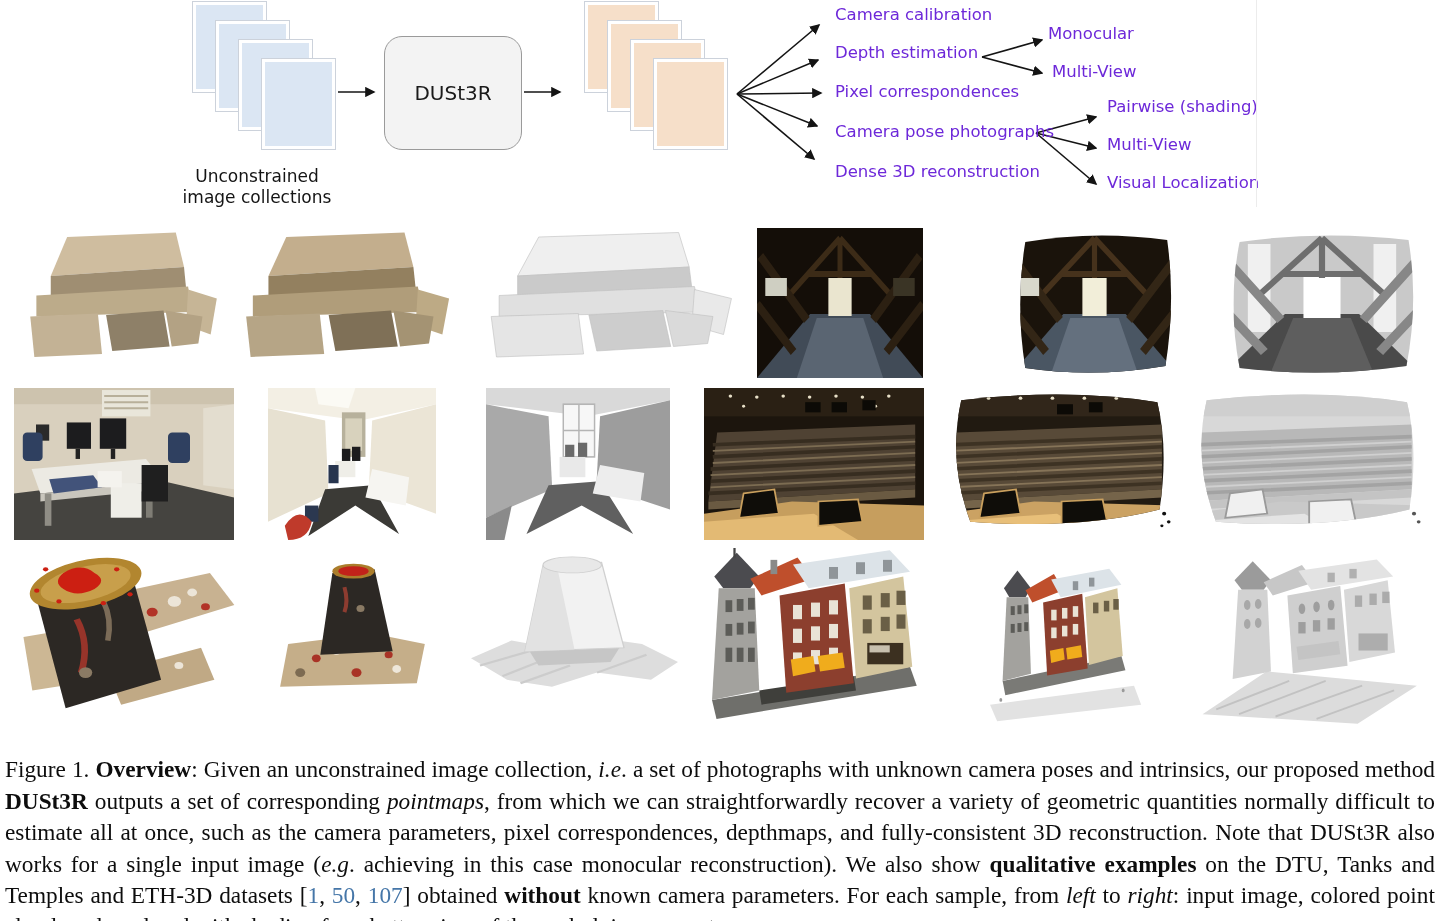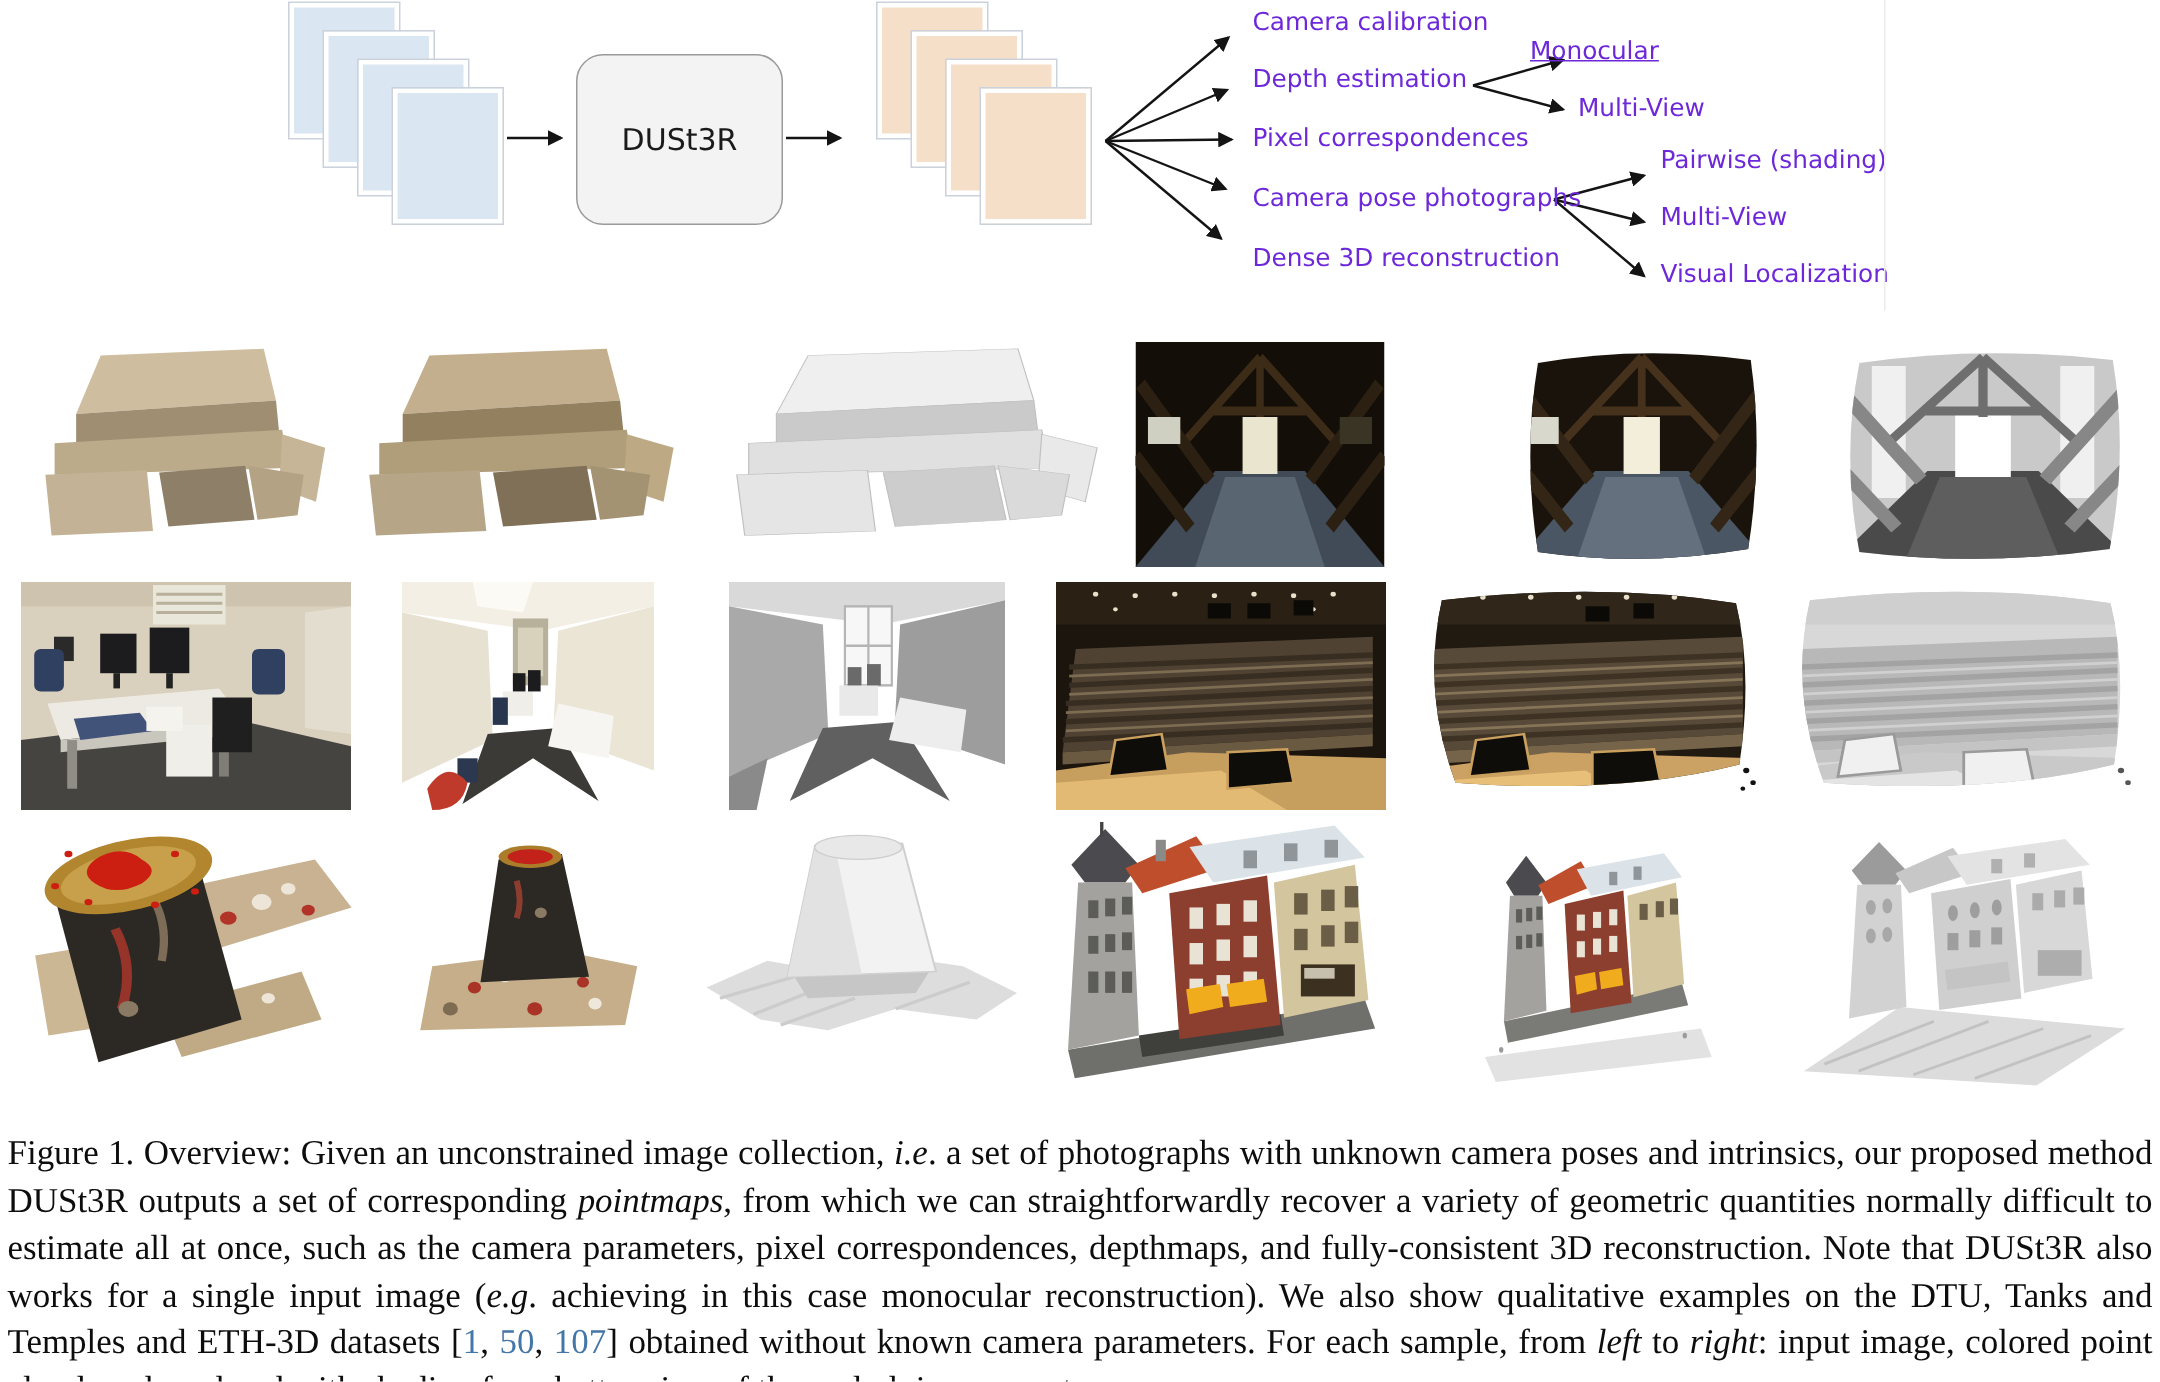--- a/index.html
+++ b/index.html
@@ -24,21 +24,21 @@
 
   
   .grid-row{position:absolute;left:0;width:1440px;}
   .cell{position:absolute;top:0;}
   .cell svg{display:block;width:100%;height:100%;}
 
   
   #caption{position:absolute;left:5px;top:731px;width:1430px;
         font-family:"Liberation Serif",serif;font-size:23.3px;line-height:31.4px;
         text-align:justify;color:#0d0d0d;}
-  #caption .b{font-weight:normal;}
+  #caption .b{font-weight:bold;}
   #caption .i{font-style:italic;}
   #caption .cite{color:#4576a8;}
 </style>
 </head>
 <body>
 
 <div id="diagram">
 
   <svg id="diagram-arrows" viewBox="0 0 1440 218">
     <defs>
@@ -61,39 +61,43 @@
       <path d="M1036,133 L1096,184" marker-end="url(#ah)"></path>
     </g>
   </svg>
 
   <div>
     <div class="page blue" style="left:193px;top:2px;"></div>
     <div class="page blue" style="left:216px;top:21px;"></div>
     <div class="page blue" style="left:239px;top:40px;"></div>
     <div class="page blue" style="left:262px;top:59px;"></div>
   </div>
+  <div class="stack-label" style="left:172px;top:166px;width:170px;">
+    <span>Unconstrained</span>
+    <span>image collections</span>
+  </div>
 
   <div class="model-box">
     <span>DUSt3R</span>
   </div>
 
   <div>
     <div class="page orange" style="left:585px;top:2px;"></div>
     <div class="page orange" style="left:608px;top:21px;"></div>
     <div class="page orange" style="left:631px;top:40px;"></div>
     <div class="page orange" style="left:654px;top:59px;"></div>
   </div>
 
   <div class="task-label" style="left:835px;top:5px;">Camera calibration</div>
   <div class="task-label" style="left:835px;top:43px;">Depth estimation</div>
   <div class="task-label" style="left:835px;top:82px;">Pixel correspondences</div>
   <div class="task-label" style="left:835px;top:122px;">Camera pose photographs</div>
   <div class="task-label" style="left:835px;top:162px;">Dense 3D reconstruction</div>
 
-  <div class="task-label" style="left:1020px;top:24px;text-decoration:underline;">Monocular</div>
+  <div class="task-label" style="left:1048px;top:24px;">Monocular</div>
   <div class="task-label" style="left:1052px;top:62px;">Multi-View</div>
 
   <div class="task-label" style="left:1107px;top:97px;">Pairwise (shading)</div>
   <div class="task-label" style="left:1107px;top:135px;">Multi-View</div>
   <div class="task-label" style="left:1107px;top:173px;">Visual Localization</div>
 
   <div class="diagram-edge"></div>
 </div>
 
 <div class="grid-row" style="top:228px;height:150px;">

